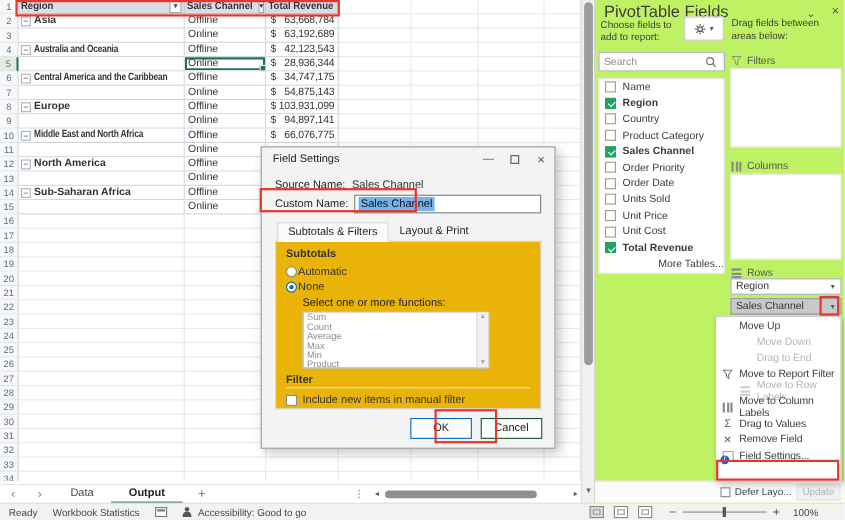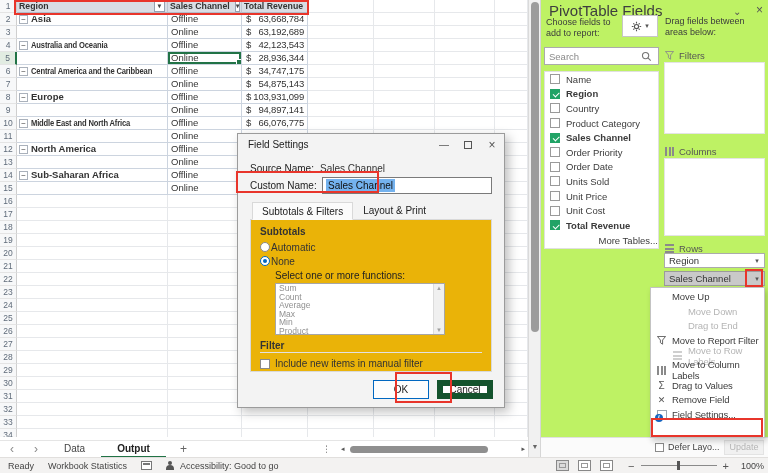--- a/index.html
+++ b/index.html
@@ -62,21 +62,21 @@
   .sb-person::before { content:""; position:absolute; left:2.5px; top:0; width:4px; height:4px; border-radius:50%; background:#555; }
   .sb-person::after { content:""; position:absolute; left:0.5px; top:4.5px; width:8px; height:5px; border-radius:4px 4px 0 0; background:#555; }
   .sb-right { margin-left:auto; display:flex; align-items:center; }
   .viewicon { width:13px; height:11px; border:1px solid #888; background:#fff; margin-right:9px; position:relative; }
   .viewicon.sel { background:#dcdcdc; }
   .viewicon::after { content:""; position:absolute; left:2px; right:2px; top:2px; bottom:2px; border:1px solid #999; }
   .zoomctl { display:flex; align-items:center; margin-right:6px; }
   .zsign { color:#555; font-size:11px; padding:0 6px; }
   .ztrack { width:76px; height:1px; background:#8a8a8a; position:relative; }
   .zthumb { position:absolute; left:36px; top:-4px; width:3px; height:9px; background:#555; }
-  .zpct { margin-right:4px; color:#444; }
+  .zpct { margin-right:24px; color:#444; }
 
   
   .panel { position:absolute; left:540px; top:0; width:228px; height:457px; background:#bef264; border-left:1px solid #d6d6d6; }
   .p-title { position:absolute; left:8px; top:2px; font-size:15px; color:#3e3e3e; }
   .p-chev { position:absolute; left:192px; top:6px; color:#555; }
   .p-close { position:absolute; left:215px; top:3px; color:#555; font-size:12px; }
   .p-choose { position:absolute; left:5px; top:17px; width:78px; font-size:9px; color:#3c3c3c; line-height:11px; }
   .p-gear { position:absolute; left:81px; top:15px; width:36px; height:22px; border:1px solid #c6c6c6; background:#fff; display:flex; align-items:center; justify-content:center; gap:3px; color:#555; }
   .p-search { position:absolute; left:3px; top:47px; width:115px; height:18px; border:1px solid #ababab; background:#fff; display:flex; align-items:center; }
   .p-search input { border:none; outline:none; width:96px; font-size:9.5px; padding-left:4px; color:#333; font-family:inherit; background:transparent; }
@@ -136,21 +136,21 @@
   .radio.on::after { content:""; position:absolute; left:2px; top:2px; width:4px; height:4px; border-radius:50%; background:#0067c0; }
   .func-label { margin:2px 0 2px 15px; color:#222; }
   .funcbox { margin-left:15px; width:170px; height:52px; border:1px solid #a6a6a6; background:#fff; display:flex; }
   .funclist { flex:1; overflow:hidden; }
   .funclist div { font-size:8.5px; line-height:8.6px; color:#909090; padding-left:3px; }
   .funcsb { width:11px; background:#f0f0f0; border-left:1px solid #dcdcdc; display:flex; flex-direction:column; justify-content:space-between; align-items:center; padding:1px 0; color:#a0a0a0; font-size:6px; }
   .filterhead { margin-top:5px; border-bottom:1px solid #e2e2e2; padding-bottom:1px; }
   .chk-row { display:flex; align-items:center; gap:5px; margin-top:5px; }
   .chk { width:10px; height:10px; border:1px solid #8a8a8a; background:#fff; flex:none; }
   .dlg-footer { position:absolute; left:0; bottom:0; width:100%; height:36px; display:flex; align-items:center; justify-content:flex-end; gap:8px; padding-right:11px; }
-  .dbtn { width:56px; height:19px; background:#fdfdfd; border:6px solid #14532d; font-size:10px; color:#222; display:flex; align-items:center; justify-content:center; }
+  .dbtn { width:56px; height:19px; background:#fdfdfd; border:1px solid #14532d; font-size:10px; color:#222; display:flex; align-items:center; justify-content:center; }
   .dbtn.default { border:1px solid #0067c0; }
 
   
   .redbox { position:absolute; border:2px solid #e8352b; z-index:60; pointer-events:none; }
 
   svg { display:block; }
 </style>
 </head>
 <body>
 

